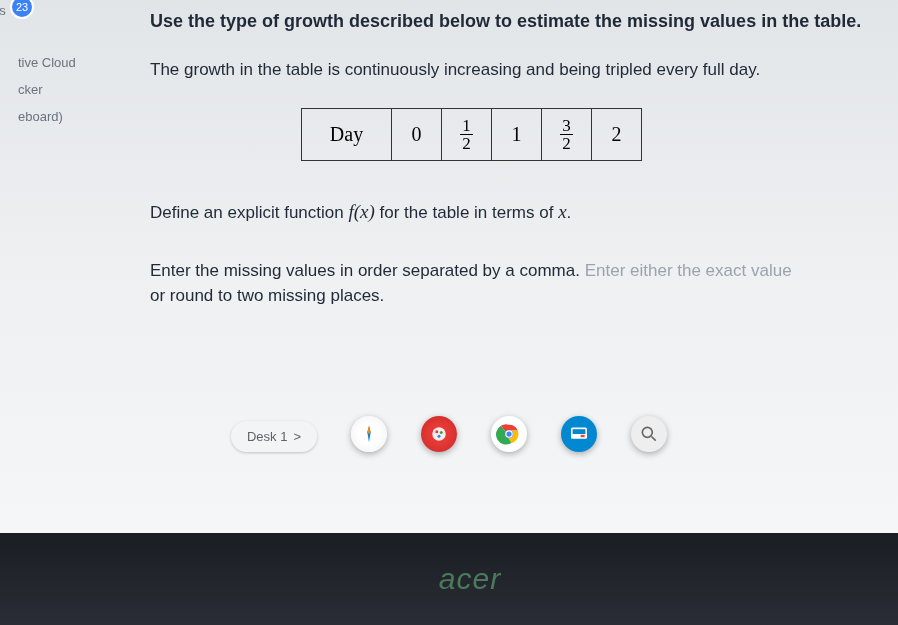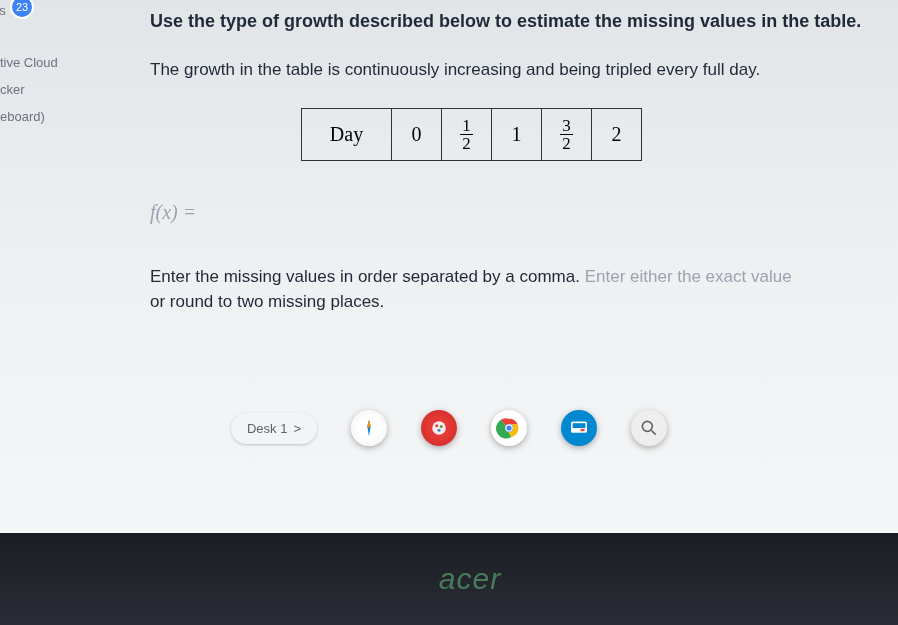--- a/index.html
+++ b/index.html
@@ -36,21 +36,21 @@
       font-size: 11px;
       display: flex;
       align-items: center;
       justify-content: center;
       border: 2px solid white;
     }
     .sidebar-item {
       color: #6b7280;
       font-size: 13px;
       margin-bottom: 12px;
-      padding-left: 0;
+      padding-left: 18px;
       white-space: nowrap;
     }
     .content {
       padding-left: 150px;
       padding-top: 8px;
       padding-right: 5px;
     }
     .question-text {
       font-size: 18px;
       color: #1f2937;
@@ -139,21 +139,21 @@
       color: #9ca3af;
       text-align: center;
     }
     .taskbar {
       position: absolute;
       bottom: 88px;
       left: 0;
       right: 0;
       height: 48px;
       display: flex;
-      align-items: center;
+      align-items: flex-end;
       justify-content: center;
       gap: 34px;
     }
     .desk-pill {
       background: #f3f4f6;
       border-radius: 20px;
       padding: 8px 16px;
       font-size: 13px;
       color: #5f6368;
       display: flex;
@@ -229,24 +229,24 @@
           <td>0</td>
           <td><span class="frac"><span class="num">1</span><span class="den">2</span></span></td>
           <td>1</td>
           <td><span class="frac"><span class="num">3</span><span class="den">2</span></span></td>
           <td>2</td>
         </tr>
       </tbody>
         </table>
     </div>
 
-
-    <div class="input-area">
-      <span class="fx-label">f(x) =</span>
-    </div>
+    <div class="define-text">
+      <span>Define an explicit function </span><span class="mathvar">f(x)</span><span> for the table in terms of </span><span class="mathvar">x</span><span>.</span>
+    </div>
+
 
     <div class="enter-text">
       <span>Enter the missing values in order separated by a comma. </span><span class="hint-text">Enter either the exact value</span><br>
       <span>or round to two missing places.</span>
     </div>
   </div>
 
   <div class="taskbar">
     <div class="desk-pill">
       <span>Desk 1</span>

